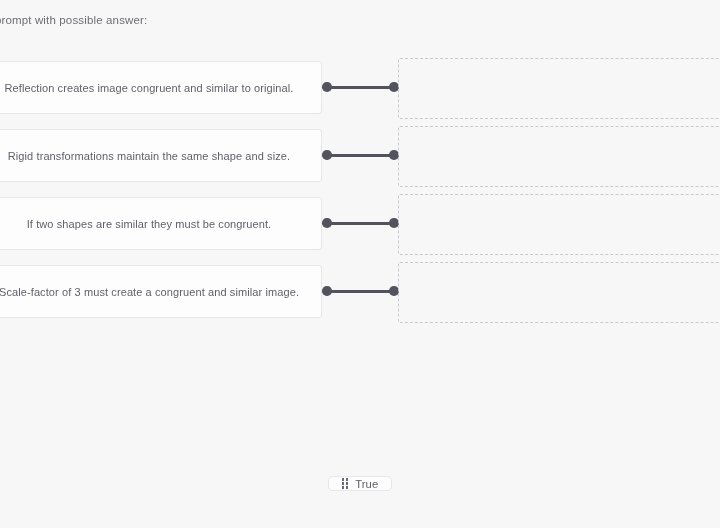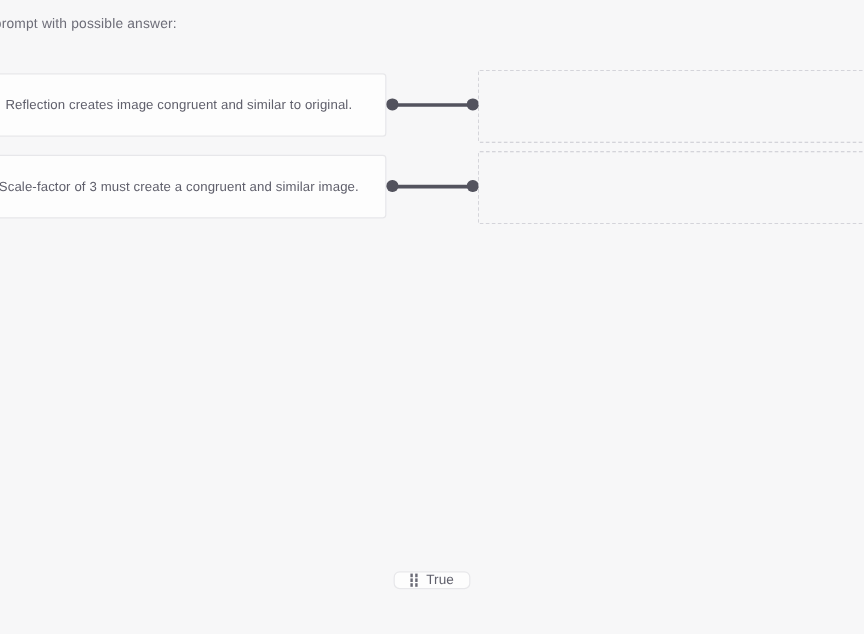--- a/index.html
+++ b/index.html
@@ -167,22 +167,48 @@
       <span class="node start"></span>
       <span class="bar"></span>
       <span class="node end"></span>
     </div>
     <div class="drop-zone">
       <span></span>
     </div>
   </div>
 
 
-
-
+  <div class="match-row">
+    <div class="prompt-card">
+      <div class="prompt-text">Rigid transformations maintain the same shape and size.</div>
+    </div>
+    <div class="connector">
+      <span class="node start"></span>
+      <span class="bar"></span>
+      <span class="node end"></span>
+    </div>
+    <div class="drop-zone">
+      <span></span>
+    </div>
+  </div>
+
+
+  <div class="match-row">
+    <div class="prompt-card">
+      <div class="prompt-text">If two shapes are similar they must be congruent.</div>
+    </div>
+    <div class="connector">
+      <span class="node start"></span>
+      <span class="bar"></span>
+      <span class="node end"></span>
+    </div>
+    <div class="drop-zone">
+      <span></span>
+    </div>
+  </div>
 
   <div class="match-row">
     <div class="prompt-card">
       <div class="prompt-text">Scale-factor of 3 must create a congruent and similar image.</div>
     </div>
     <div class="connector">
       <span class="node start"></span>
       <span class="bar"></span>
       <span class="node end"></span>
     </div>

